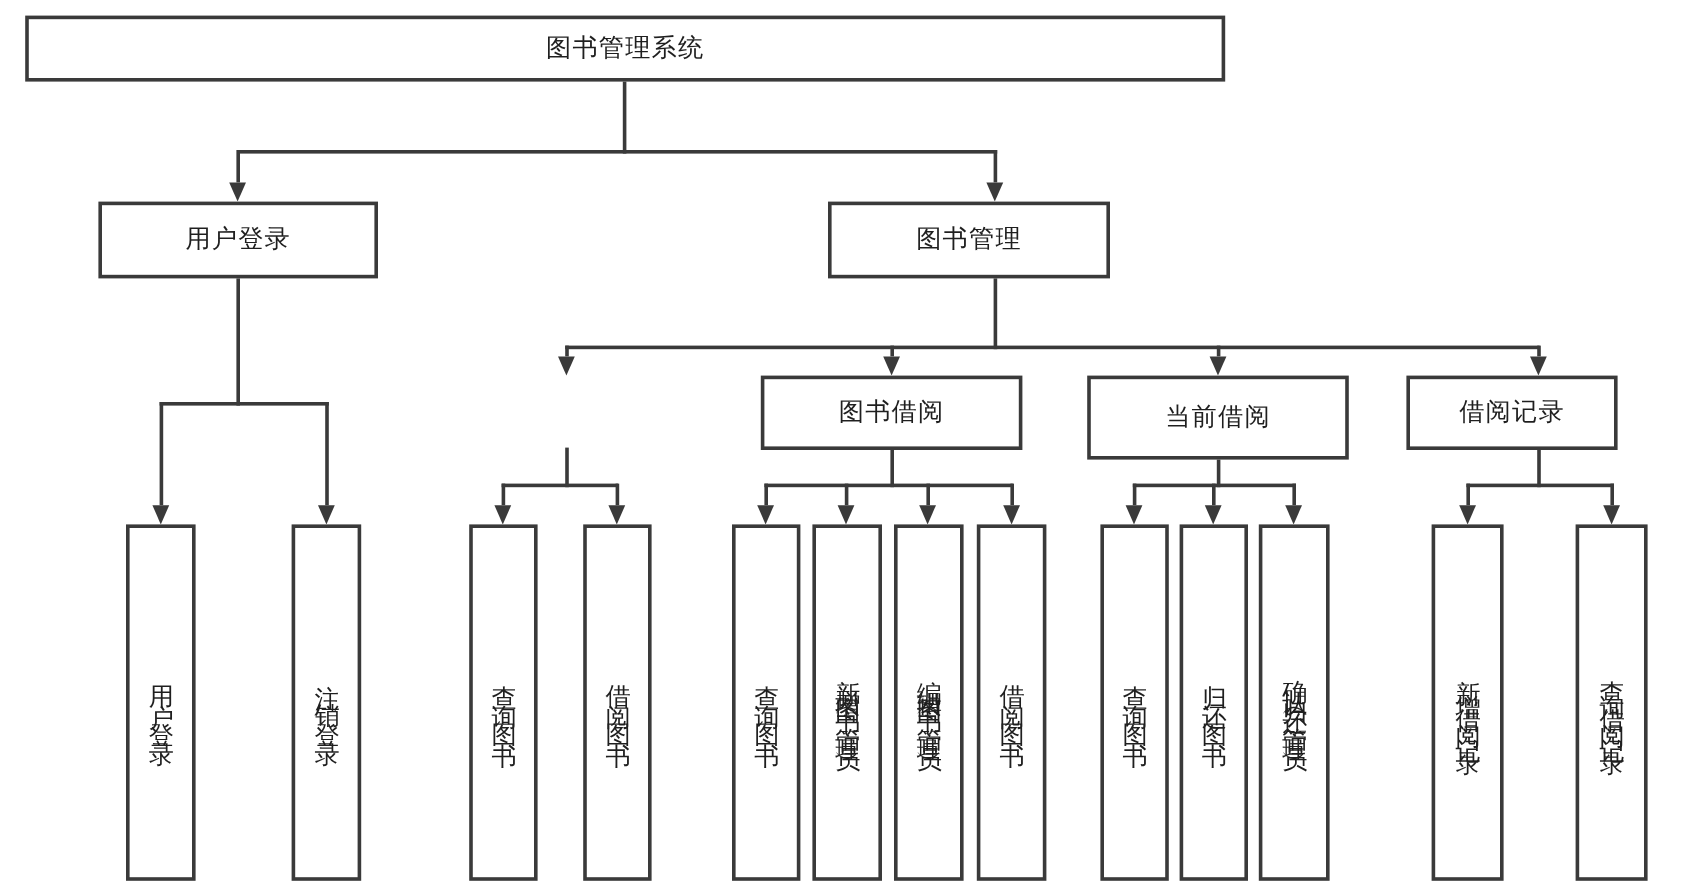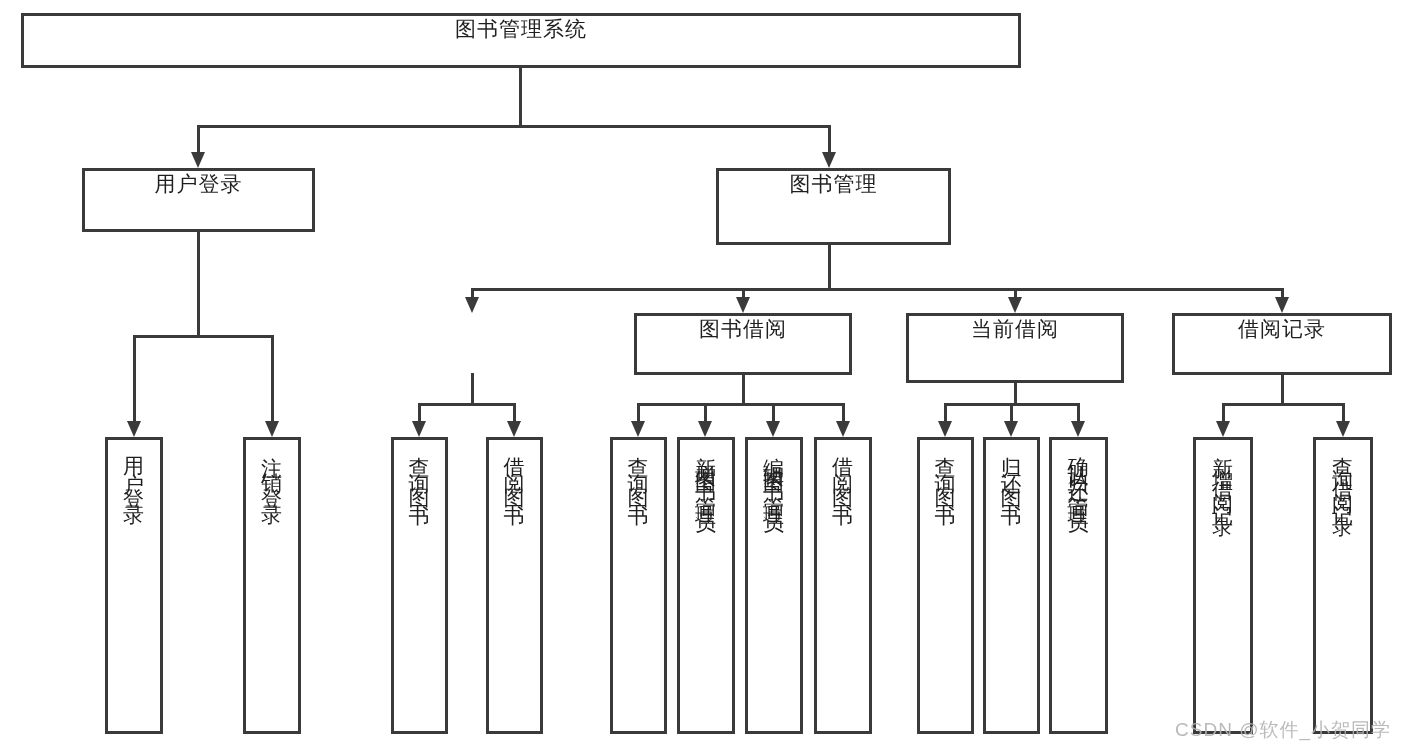--- a/index.html
+++ b/index.html
@@ -8,21 +8,21 @@
     --bg:#ffffff;
     --wm:#b3b3b3;
   }
   html,body{margin:0;padding:0;background:var(--bg);}
   .canvas{
     position:relative;width:1405px;height:747px;background:var(--bg);
     font-family:"Liberation Sans","DejaVu Sans",sans-serif;overflow:hidden;
   }
   .node{
     position:absolute;box-sizing:border-box;border:3px solid var(--line);
-    background:var(--bg);display:flex;align-items:flex-start;justify-content:center;z-index:2;
+    background:var(--bg);display:flex;align-items:center;justify-content:center;z-index:2;
   }
   .node .lbl{
     font-size:21px;color:var(--text);letter-spacing:1px;white-space:nowrap;line-height:1.2;
   }
   .vert .lbl{
     writing-mode:vertical-rl;text-orientation:mixed;white-space:normal;
     letter-spacing:16px;line-height:1;
   }
   .vert.sp6 .lbl{letter-spacing:12px;}
   .vert.sp9 .lbl{letter-spacing:8px;}
@@ -85,31 +85,31 @@
   <div class="arrow" style="left:1222px;top:403px;height:18px"></div>
   <div class="arrow" style="left:1342px;top:403px;height:18px"></div>
 
   <div class="node" style="left:21px;top:13px;width:1000px;height:55px">
     <span class="lbl">图书管理系统</span>
   </div>
 
   <div class="node" style="left:82px;top:168px;width:233px;height:64px">
     <span class="lbl">用户登录</span>
   </div>
-  <div class="node" style="left:716px;top:168px;width:235px;height:77px">
+  <div class="node" style="left:690px;top:168px;width:235px;height:64px">
     <span class="lbl">图书管理</span>
   </div>
 
   <div class="node" style="left:634px;top:313px;width:218px;height:62px">
     <span class="lbl">图书借阅</span>
   </div>
   <div class="node" style="left:906px;top:313px;width:218px;height:70px">
     <span class="lbl">当前借阅</span>
   </div>
-  <div class="node" style="left:1172px;top:313px;width:220px;height:62px">
+  <div class="node" style="left:1172px;top:313px;width:176px;height:62px">
     <span class="lbl">借阅记录</span>
   </div>
 
   <div class="node vert" style="left:105px;top:437px;width:58px;height:297px">
     <span class="lbl">用户登录</span>
   </div>
   <div class="node vert" style="left:243px;top:437px;width:58px;height:297px">
     <span class="lbl">注销登录</span>
   </div>
 
@@ -143,15 +143,14 @@
     <span class="lbl">确认归还（管理员）</span>
   </div>
 
   <div class="node vert sp6" style="left:1193px;top:437px;width:60px;height:297px">
     <span class="lbl">新增借阅记录</span>
   </div>
   <div class="node vert sp6" style="left:1313px;top:437px;width:60px;height:297px">
     <span class="lbl">查询借阅记录</span>
   </div>
 
-  <div class="watermark">CSDN @软件_小贺同学</div>
 
 </div>
 
 </body></html>

